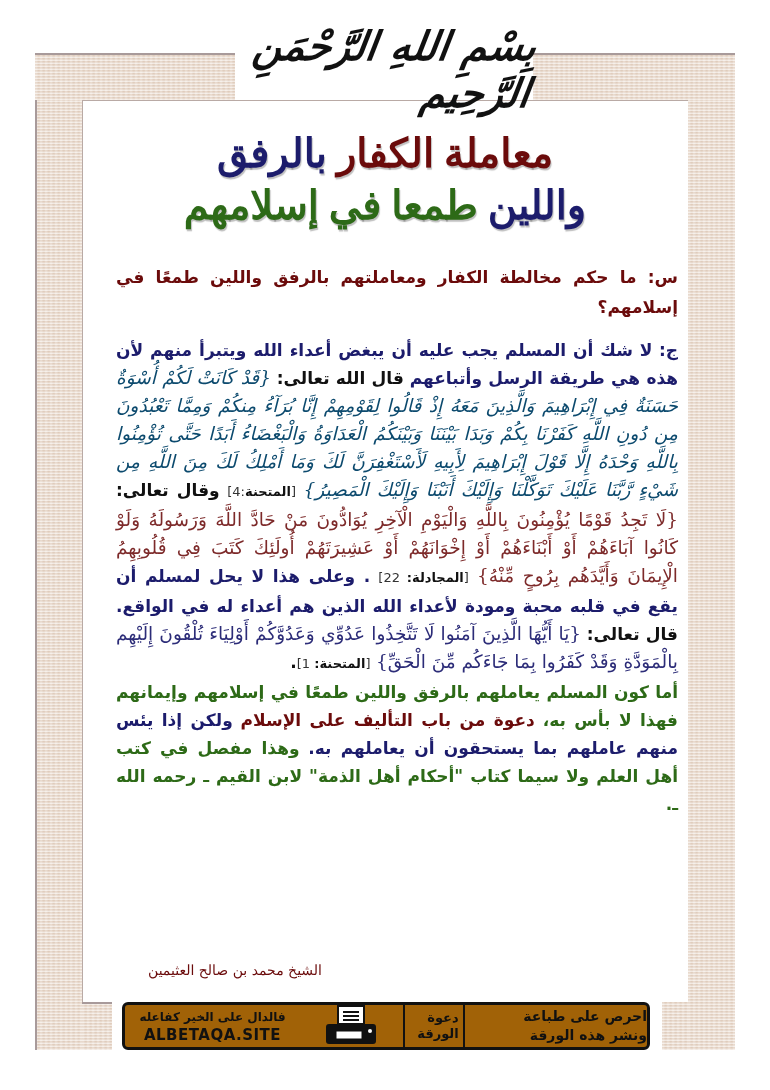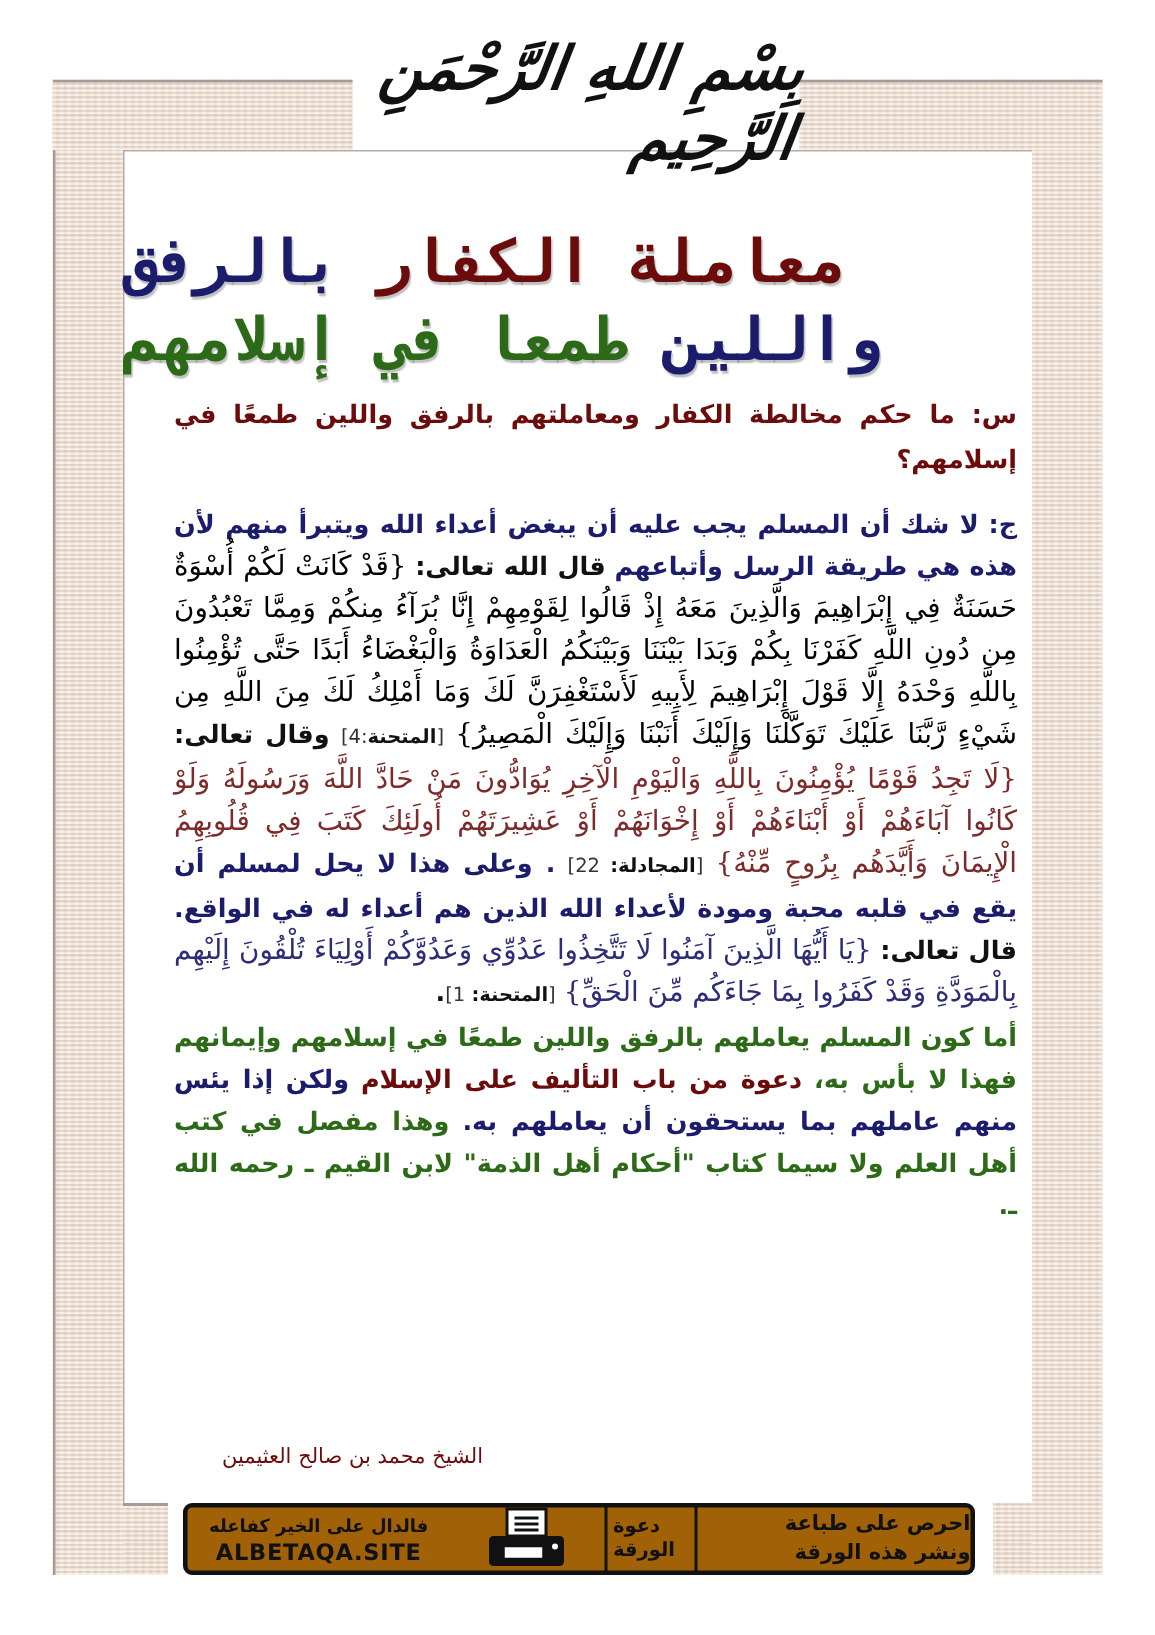--- a/index.html
+++ b/index.html
@@ -21,45 +21,44 @@
     box-shadow: inset 1px 1px 0 #b9aaa5;
   }
   .bismillah {
     position:absolute; left:235px; top:30px; width:298px; height:78px;
     display:flex; align-items:center; justify-content:center;
     font-family:"DejaVu Serif", serif; font-size:40px; font-style:italic; font-weight:bold; color:#111;
     direction:rtl; letter-spacing:-2px;
     transform: skewX(-8deg);
   }
   .title {
-    position:absolute; left:82px; width:606px; text-align:left; direction:rtl;
-    font-family:Liberation Mono, monospace; font-weight:bold; font-size:40px; line-height:52px;
+    position:absolute; left:82px; width:606px; text-align:center; direction:rtl;
+    font-family:Liberation Serif, serif; font-weight:bold; font-size:40px; line-height:52px;
     text-shadow: 1px 2px 1px rgba(0,0,0,0.25);
-    margin-top: 25px;
   }
   .t1 { top:128px; }
   .t2 { top:180px; }
   .maroon { color:#6b0b0b; }
   .navy { color:#1c1c6c; }
   .green { color:#2d6a17; }
   .content {
     position:absolute; left:116px; top:262px; width:562px; direction:rtl; text-align:justify;
     text-align-last:right;
   }
   .q {
     font-weight:bold; color:#6b0b0b; font-size:17px; line-height:30px;
   }
   .ans {
     margin-top:14px; font-size:17px; line-height:28px;
   }
   .b { font-weight:bold; }
   .quran {
     font-family:"DejaVu Serif", serif; font-size:18.5px; font-weight:normal;
   }
-  .qgreen { color:#000000; }
+  .qgreen { color:#0c4a6e;font-style:italic; }
   .qmaroon { color:#7d2a2a; }
   .qnavy { color:#2c2c78; }
   .black { color:#111; }
   .ref { font-size:13px; color:#333; }
   .author {
     position:absolute; right:448px; top:962px; direction:rtl;
     font-family:"DejaVu Serif", serif; font-size:14px; color:#6b0b0b;
   }
   .footer {
     position:absolute; left:122px; top:1002px; width:528px; height:48px;
@@ -72,21 +71,21 @@
   .footer-left .ar { font-size:12px; font-weight:bold; color:#111; direction:rtl; }
   .footer-left .site { font-size:15px; font-weight:bold; color:#111; letter-spacing:0.5px; }
   .footer-right {
     width:160px; direction:rtl; line-height:19px;
     font-size:14px; font-weight:bold; color:#111;
   }
   .printer {
     position:relative; width:58px; height:44px;
   }
   .logo {
-    width:50px; height:44px; display:flex; flex-direction:column; align-items:flex-end; justify-content:center;
+    width:50px; height:44px; display:flex; flex-direction:column; align-items:flex-start; justify-content:center;
     font-size:13px; font-weight:bold; line-height:16px; direction:rtl; color:#111;
     border-left:2px solid #111; border-right:2px solid #111; padding:0 4px;
   }
 </style>
 </head>
 <body>
 
 <div class="frame-part shadow-left shadow-top" style="left:35px; top:53px; width:200px; height:47px;"></div>
 <div class="frame-part shadow-top" style="left:533px; top:53px; width:202px; height:47px;"></div>
 <div class="frame-part shadow-left" style="left:35px; top:100px; width:47px; height:950px;"></div>

